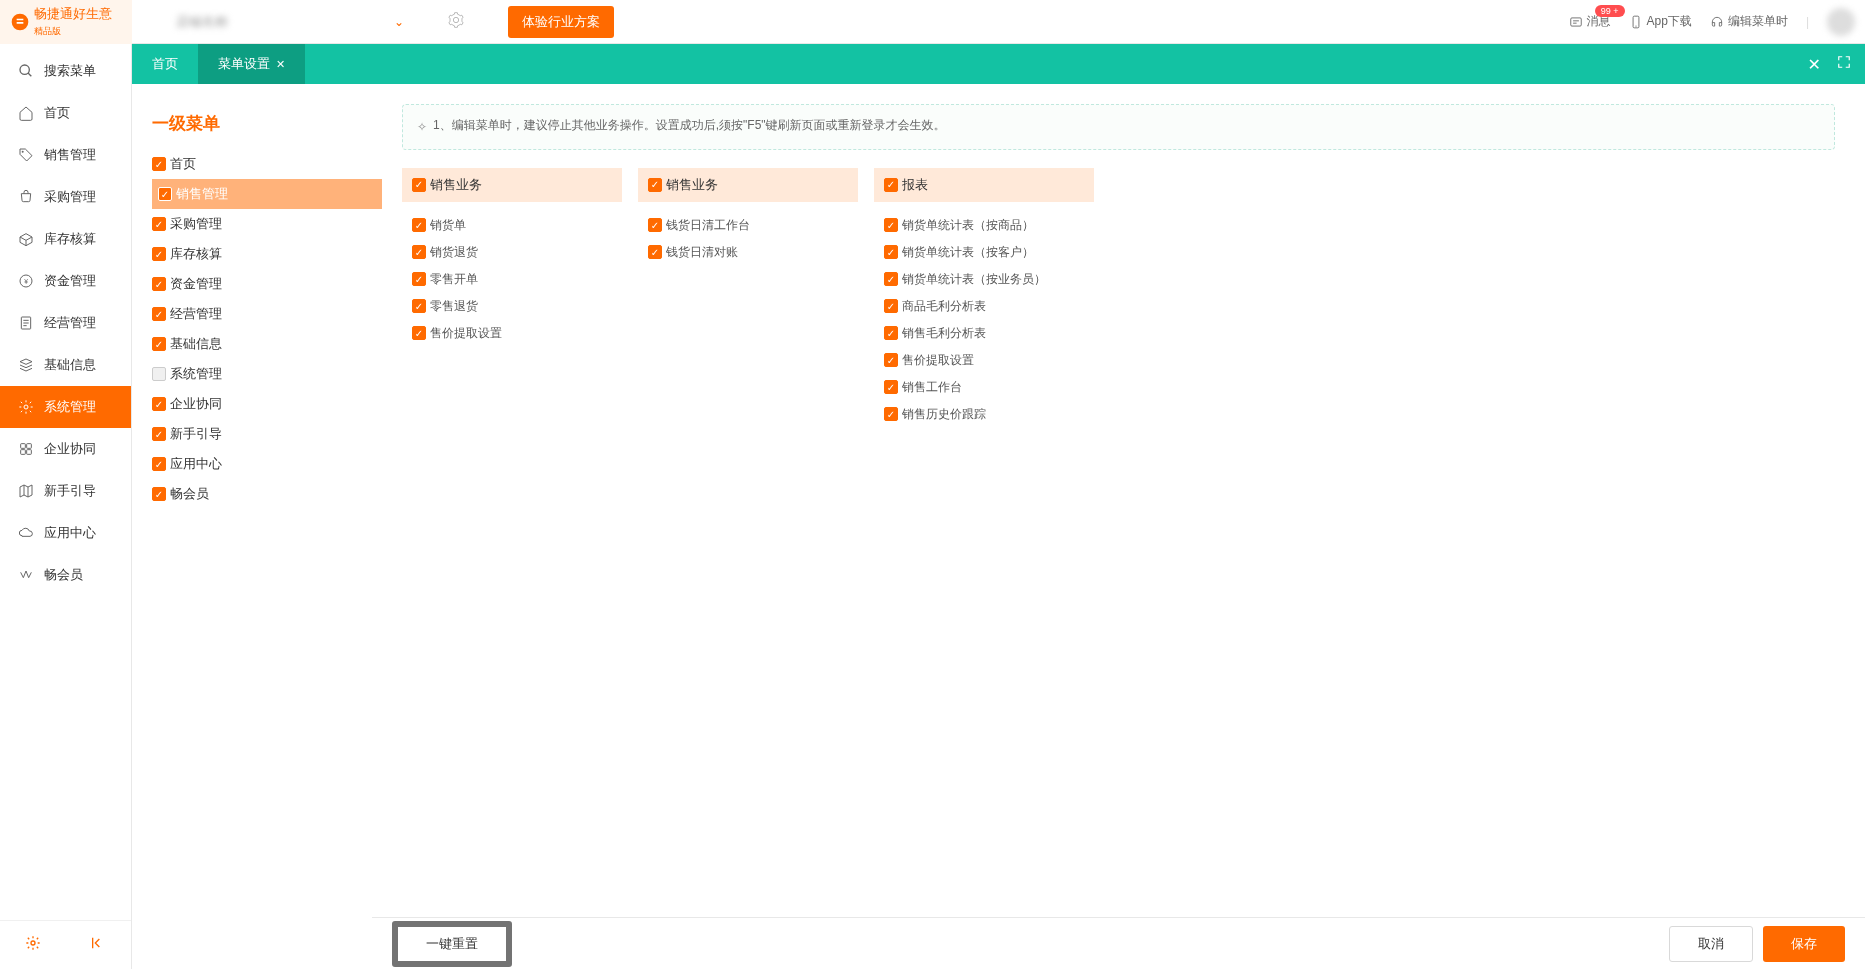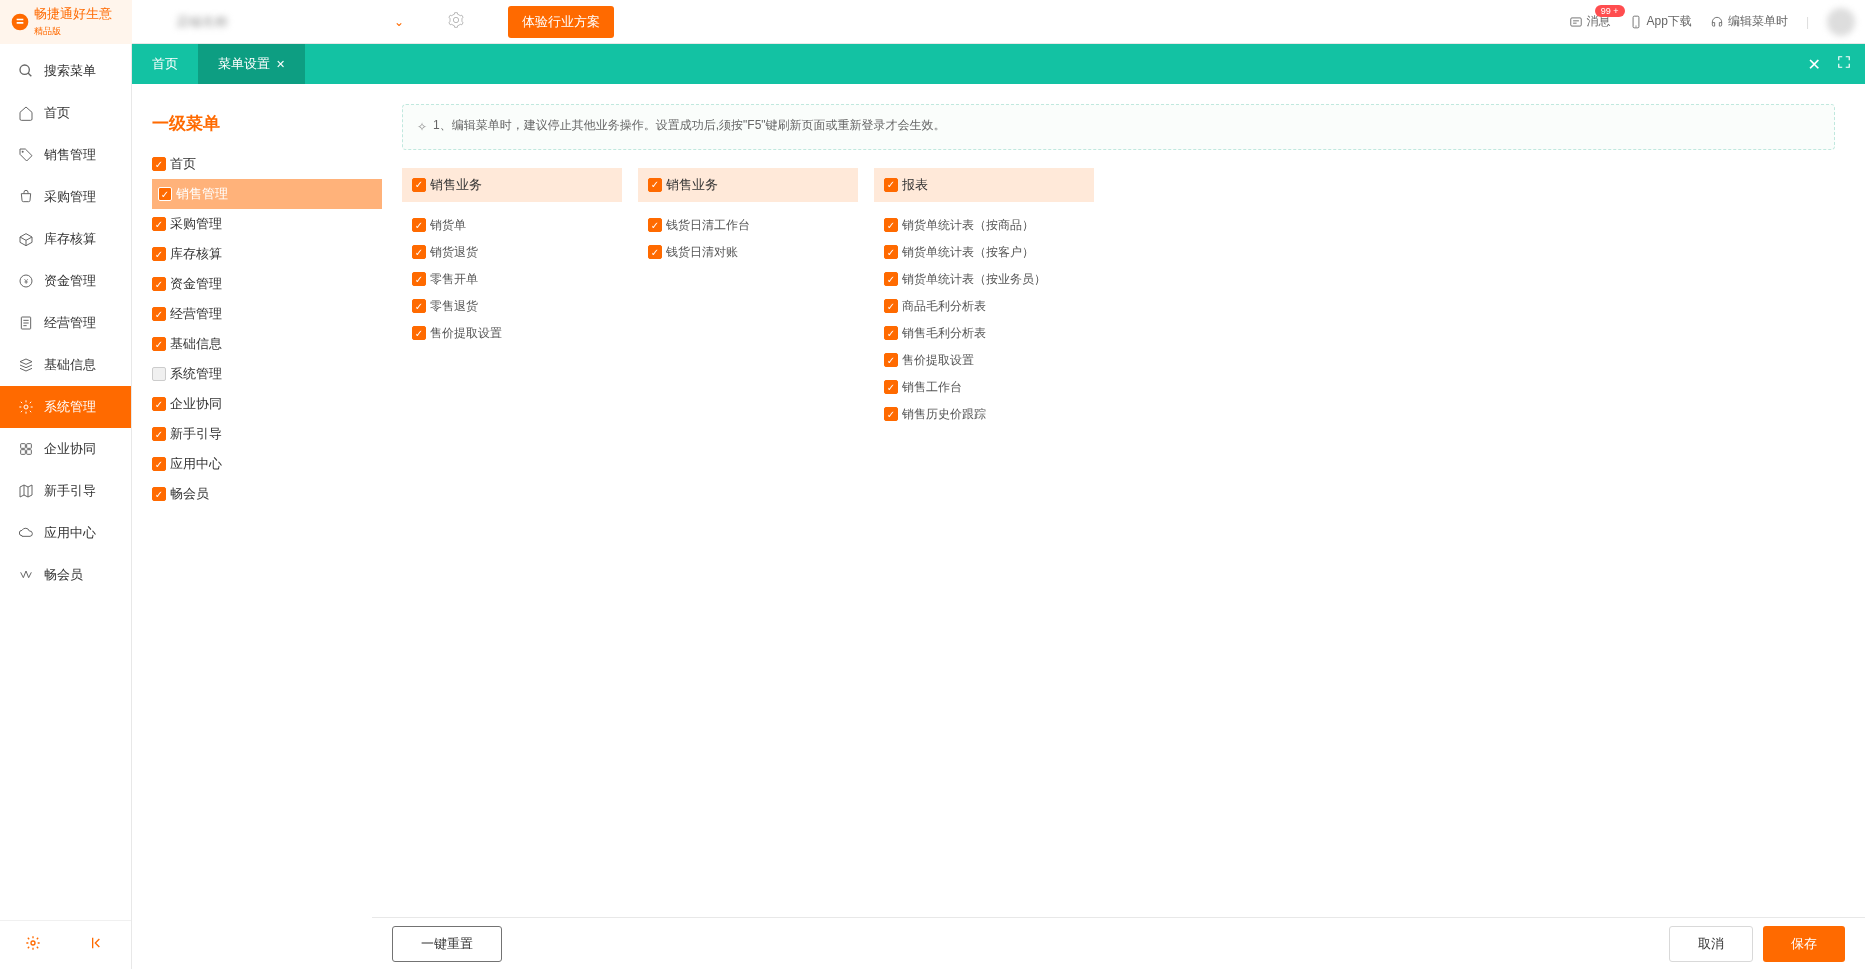--- a/index.html
+++ b/index.html
@@ -53,21 +53,21 @@
     .notice-line { font-size: 12px; color: #666; line-height: 1.8; display: flex; align-items: flex-start; }
     .notice-icon { color: #999; margin-right: 6px; margin-top: 2px; font-size: 12px; }
     
     .sections { display: flex; gap: 16px; align-items: flex-start; }
     .section { width: 220px; }
     .section-header { background: #ffe9d9; padding: 8px 10px; display: flex; align-items: center; font-size: 13px; color: #333; }
     .section-body { padding: 10px 10px 14px; border: none; }
     .sub-item { display: flex; align-items: center; padding: 5px 0; font-size: 12px; color: #555; }
     
     .footer-bar { height: 52px; border-top: 1px solid #e8e8e8; display: flex; align-items: center; padding: 0 20px; background: #fff; }
-    .reset-btn { padding: 8px 28px; border: 1px solid #737373; background: #fff; border-radius: 3px; font-size: 13px; cursor: pointer; color: #333; text-align: right; }
+    .reset-btn { padding: 8px 28px; border: 6px solid #737373; background: #fff; border-radius: 3px; font-size: 13px; cursor: pointer; color: #333; text-align: right; }
     .footer-right { margin-left: auto; display: flex; gap: 10px; }
     .cancel-btn { padding: 8px 28px; border: 1px solid #d9d9d9; background: #fff; border-radius: 3px; font-size: 13px; cursor: pointer; color: #333; }
     .save-btn { padding: 8px 28px; border: none; background: #ff6a00; color: #fff; border-radius: 3px; font-size: 13px; cursor: pointer; }
     
     svg { fill: currentColor; }
   </style>
 </head>
 <body>
 
 <div class="top-header">

